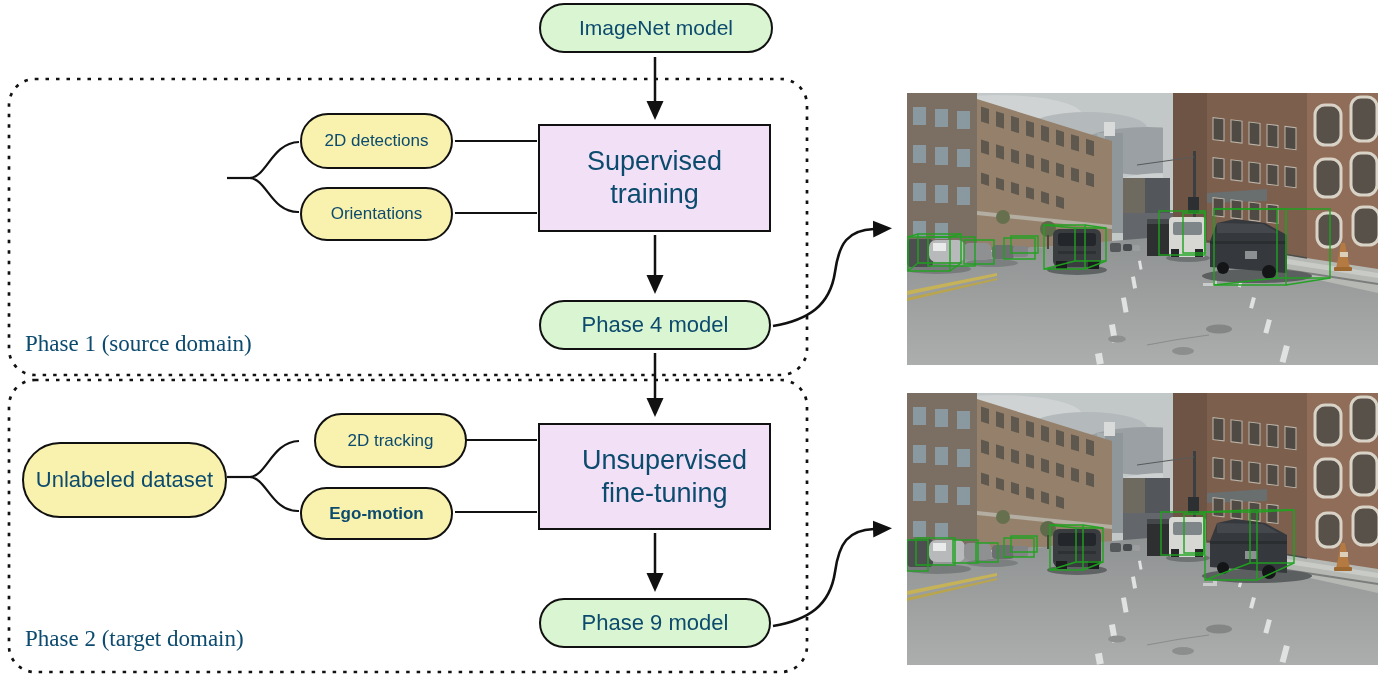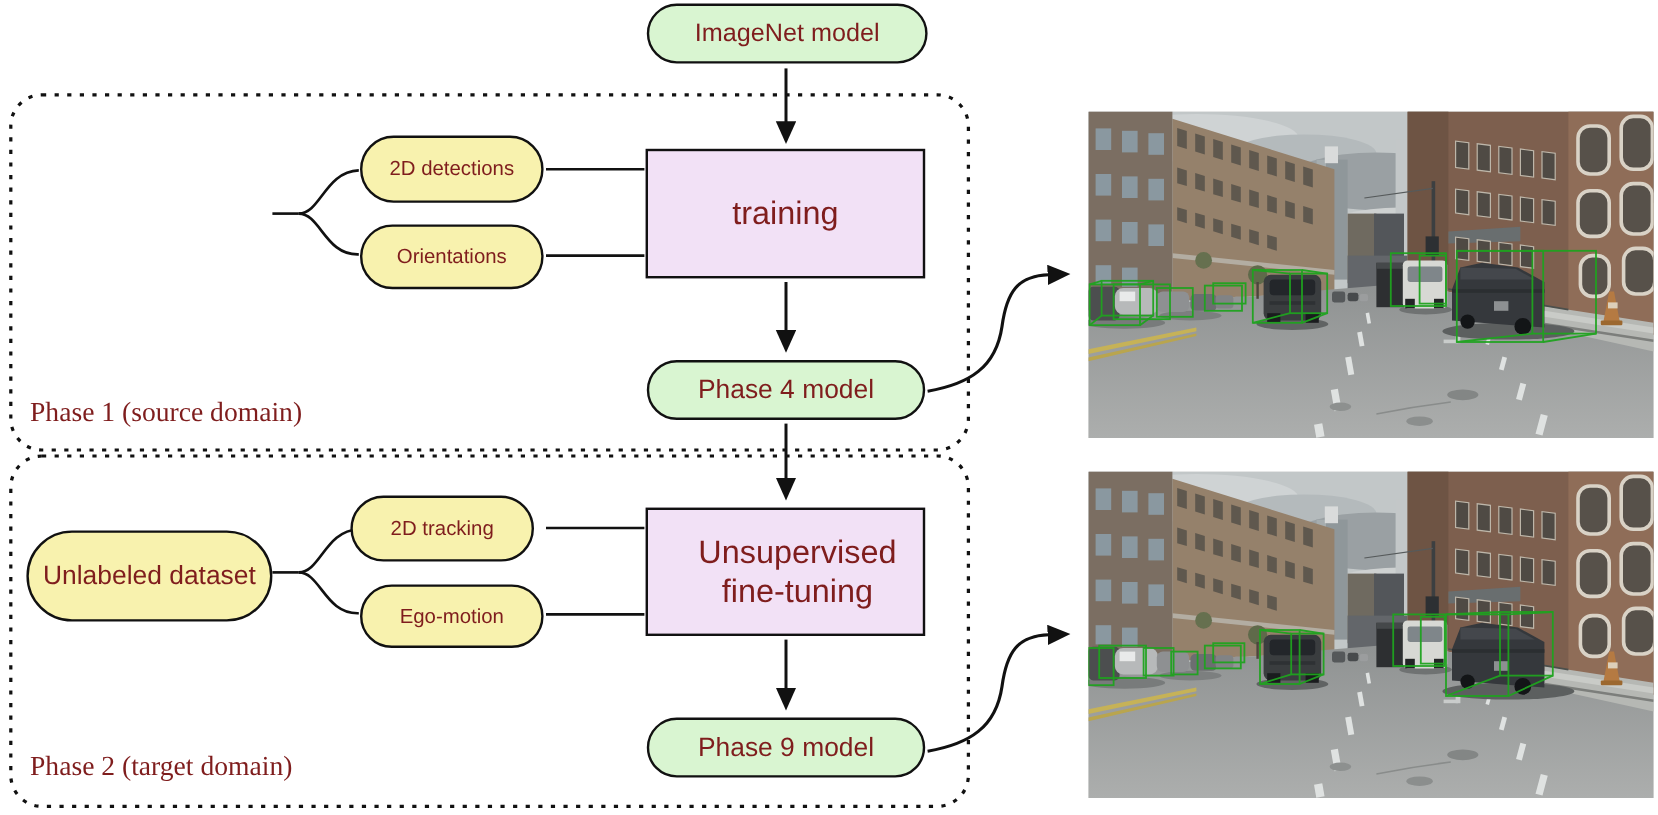--- a/index.html
+++ b/index.html
@@ -1,18 +1,18 @@
 <!DOCTYPE html>
 <html><head>
 <meta charset="utf-8">
 <style>
   html,body { margin:0; padding:0; background:#ffffff; }
   .canvas {
     position:relative; width:1382px; height:679px; background:#ffffff;
-    font-family:"Liberation Sans", sans-serif; color:#7f1d1d; overflow:hidden;
+    font-family:"Liberation Sans", sans-serif; color:#0c4a6e; overflow:hidden;
   }
   .overlay { position:absolute; left:0; top:0; width:1382px; height:679px; }
   .node { position:absolute; display:flex; align-items:center; justify-content:center;
           box-sizing:border-box; text-align:center; z-index:2; }
   .pill  { border:2px solid #111; border-radius:999px; }
   .pill.green  { background:#d9f5d1; }
   .pill.yellow { background:#f8f2ae; }
   .procbox { border:2px solid #111; background:#f2e1f6; flex-direction:column;
              font-size:27px; line-height:33px; }
   .fs21 { font-size:21px; }
@@ -66,32 +66,33 @@
   </svg>
 
   <div class="node pill green fs21" style="left:539px; top:3px; width:234px; height:50px;">ImageNet model</div>
 
 
   <div class="node pill yellow fs17" style="left:300px; top:113px; width:153px; height:56px;">2D detections</div>
 
   <div class="node pill yellow fs17" style="left:300px; top:187px; width:153px; height:54px;">Orientations</div>
 
   <div class="node procbox" style="left:538px; top:124px; width:233px; height:108px;">
+    <span>Supervised</span>
     <span>training</span>
   </div>
 
   <div class="node pill green fs22" style="left:539px; top:300px; width:232px; height:50px;">Phase 4 model</div>
 
   <div class="phase-label" style="left:25px; top:331px;">Phase 1 (source domain)</div>
 
   <div class="node pill yellow fs22" style="left:22px; top:442px; width:205px; height:76px;">Unlabeled dataset</div>
 
-  <div class="node pill yellow fs17" style="left:292px; top:413px; width:153px; height:55px;text-align:right;">2D tracking</div>
-
-  <div class="node pill yellow fs17" style="left:300px; top:487px; width:153px; height:53px;">Ego-motion</div>
+  <div class="node pill yellow fs17" style="left:314px; top:413px; width:153px; height:55px;text-align:right;">2D tracking</div>
+
+  <div class="node pill yellow fs17" style="left:300px; top:487px; width:153px; height:53px;font-weight:bold;">Ego-motion</div>
 
   <div class="node procbox" style="left:538px; top:423px; width:233px; height:107px;padding-left:20px;">
     <span>Unsupervised</span>
     <span>fine-tuning</span>
   </div>
 
   <div class="node pill green fs22" style="left:539px; top:598px; width:232px; height:50px;">Phase 9 model</div>
 
   <div class="phase-label" style="left:25px; top:626px;">Phase 2 (target domain)</div>
 

